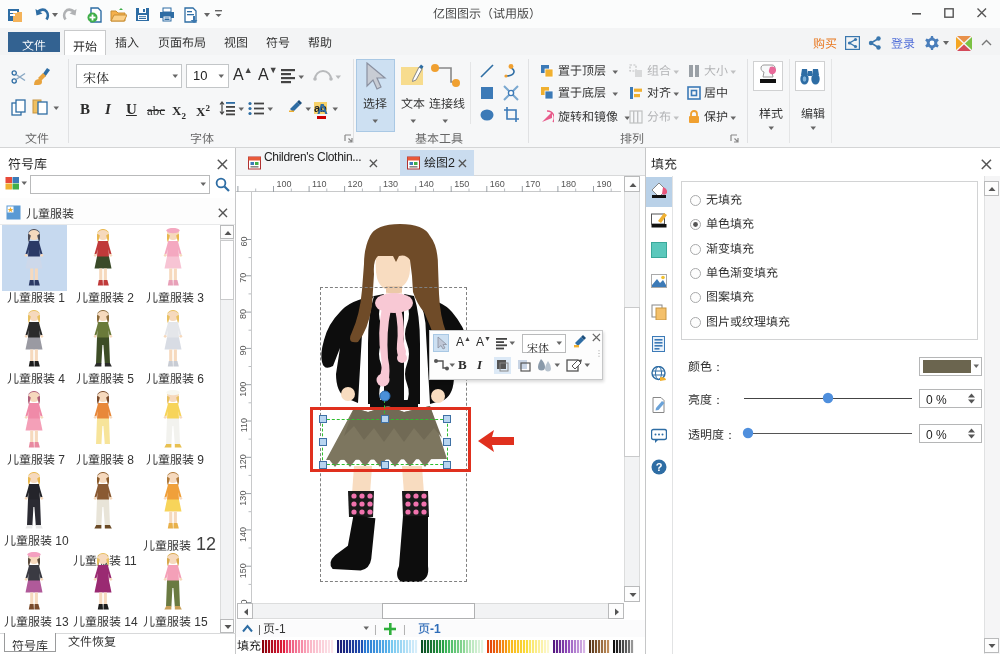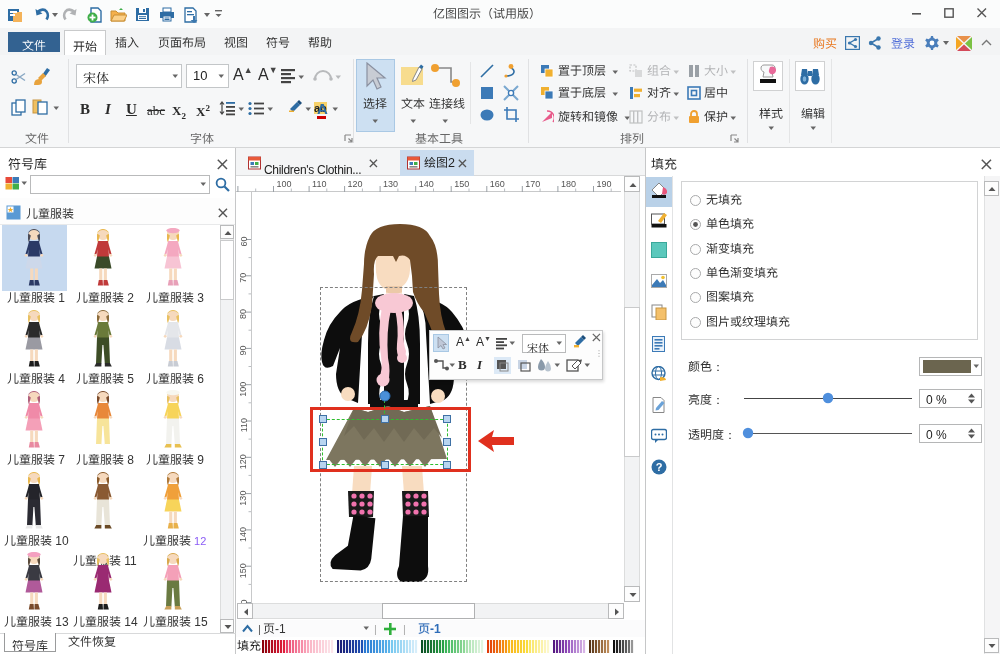--- a/index.html
+++ b/index.html
@@ -865,21 +865,21 @@
       <rect x="16.2" y="41.5" width="3.1" height="12" fill="#f6d9bd"></rect>
       <rect x="20.8" y="41.5" width="3.1" height="12" fill="#f6d9bd"></rect>
       <path d="M15.8 53 L19.6 53 L20 58.5 L14.8 58.5 Z" fill="#e8b04a"></path>
       <path d="M20.6 53 L24.4 53 L25.8 58.5 L20.4 58.5 Z" fill="#e8b04a"></path>
     </svg></div>
 <div style="position:absolute;left:143px;top:534px;font-size:12px;color:#333;white-space:nowrap;"><svg class="cj" style="" width="48.0" height="12" viewBox="0 -820 4000 1000" fill="#333">
       <use href="#s513f"></use>
       <use href="#s7ae5" x="1000"></use>
       <use href="#s670d" x="2000"></use>
       <use href="#s88c5" x="3000"></use>
-    </svg><span style="font-size:11px;color:#8b5cf6">&nbsp;12</span></div>
+    </svg><span style="font-size:18px;color:#404040">&nbsp;12</span></div>
 <div style="position:absolute;left:14px;top:551px"><svg width="40" height="62" viewBox="0 0 40 62">
       <circle cx="20" cy="7.6" r="5.4" fill="#f6d9bd"></circle>
       <path d="M14 7.6 A6.2 6.2 0 0 1 26 7.6 L25.4 4.8 A6.6 6.6 0 0 0 14.6 4.8 Z" fill="#5a4a3a"></path>
       <path d="M14.2 6.6 Q13.4 12.5 15 15.5 L16.8 8.4 Z" fill="#5a4a3a"></path>
       <path d="M25.8 6.6 Q26.6 12.5 25 15.5 L23.2 8.4 Z" fill="#5a4a3a"></path>
       <ellipse cx="20" cy="3.6" rx="6.6" ry="2.6" fill="#f4a0c0"></ellipse>
       <path d="M14.8 3.6 A5.4 3.6 0 0 1 25.2 3.6 Z" fill="#f4a0c0"></path>
       <path d="M15 14 L25 14 L26 30.5 L14 30.5 Z" fill="#3a3a42"></path>
       <path d="M15 15 L11.5 27 L13.3 27.8 L16 19 Z" fill="#3a3a42"></path>
       <path d="M25 15 L28.5 27 L26.7 27.8 L24 19 Z" fill="#3a3a42"></path>
@@ -967,21 +967,21 @@
     </svg></div>
 <div style="position:absolute;left:236px;top:148px;width:409px;height:506px;background:#fff;"></div>
 <div style="position:absolute;left:236px;top:148px;width:409px;height:28px;background:#f4f5f6;border-bottom:1px solid #d8d9da;"></div>
 <svg style="position:absolute;left:248px;top:156px;" width="13" height="14" viewBox="0 0 13 14">
     <rect x="0.5" y="1" width="12" height="12" fill="#fff" stroke="#b03030" stroke-width="1"></rect>
     <rect x="0.5" y="1" width="12" height="3.5" fill="#e85a3a"></rect>
     <rect x="2.5" y="6" width="3.5" height="3" fill="#3c7ab7"></rect>
     <rect x="7" y="6" width="3.5" height="3" fill="#3fae49"></rect>
     <rect x="2.5" y="10" width="8" height="1.6" fill="#888"></rect>
   </svg>
-<div style="position:absolute;left:264px;top:163px;font-size:12px;color:#333;white-space:nowrap;"><span style="font-size:12px;letter-spacing:-0.3px;color:#222">Children's Clothin...</span></div>
+<div style="position:absolute;left:264px;top:150px;font-size:12px;color:#333;white-space:nowrap;"><span style="font-size:12px;letter-spacing:-0.3px;color:#222">Children's Clothin...</span></div>
 <svg style="position:absolute;left:369px;top:159px;" width="9" height="9" viewBox="0 0 9 9">
     <path d="M0.8 0.8 L8 8 M8 0.8 L0.8 8" stroke="#555" stroke-width="1.3"></path>
   </svg>
 <div style="position:absolute;left:400px;top:150px;width:74px;height:26px;background:#cadcef;"></div>
 <svg style="position:absolute;left:407px;top:156px;" width="13" height="14" viewBox="0 0 13 14">
     <rect x="0.5" y="1" width="12" height="12" fill="#fff" stroke="#b03030" stroke-width="1"></rect>
     <rect x="0.5" y="1" width="12" height="3.5" fill="#e85a3a"></rect>
     <rect x="2.5" y="6" width="3.5" height="3" fill="#3c7ab7"></rect>
     <rect x="7" y="6" width="3.5" height="3" fill="#3fae49"></rect>
     <rect x="2.5" y="10" width="8" height="1.6" fill="#888"></rect>

